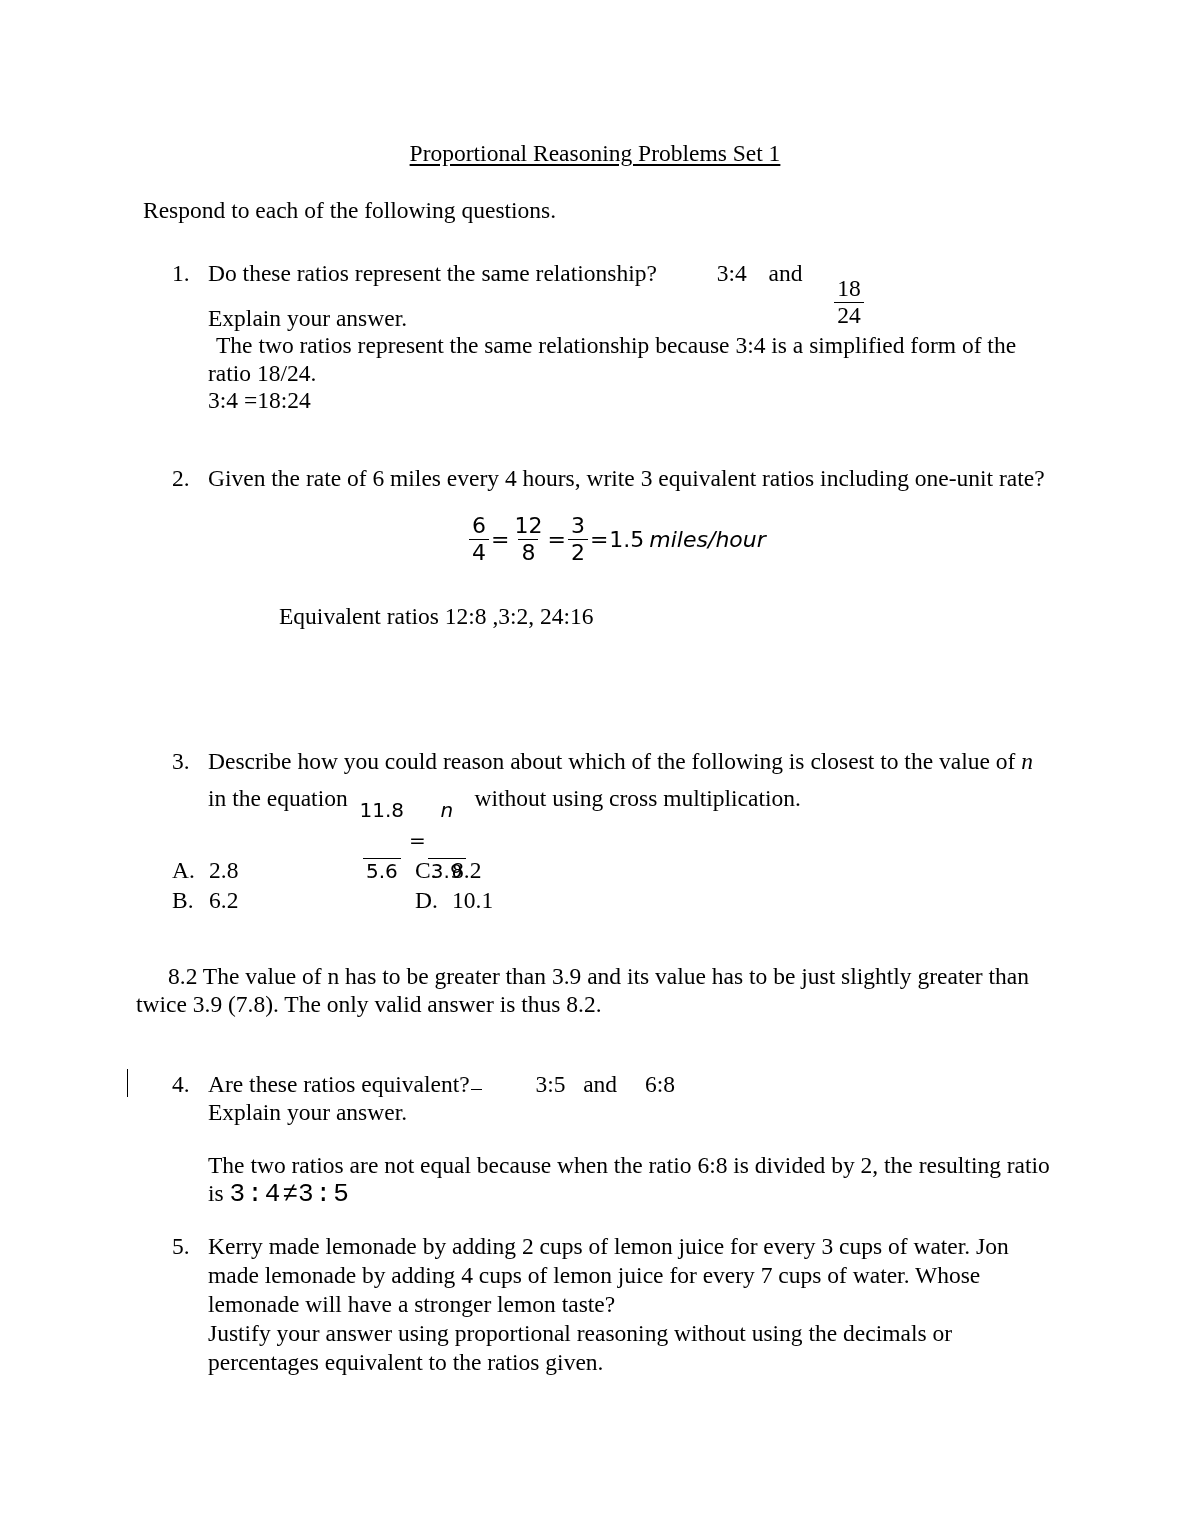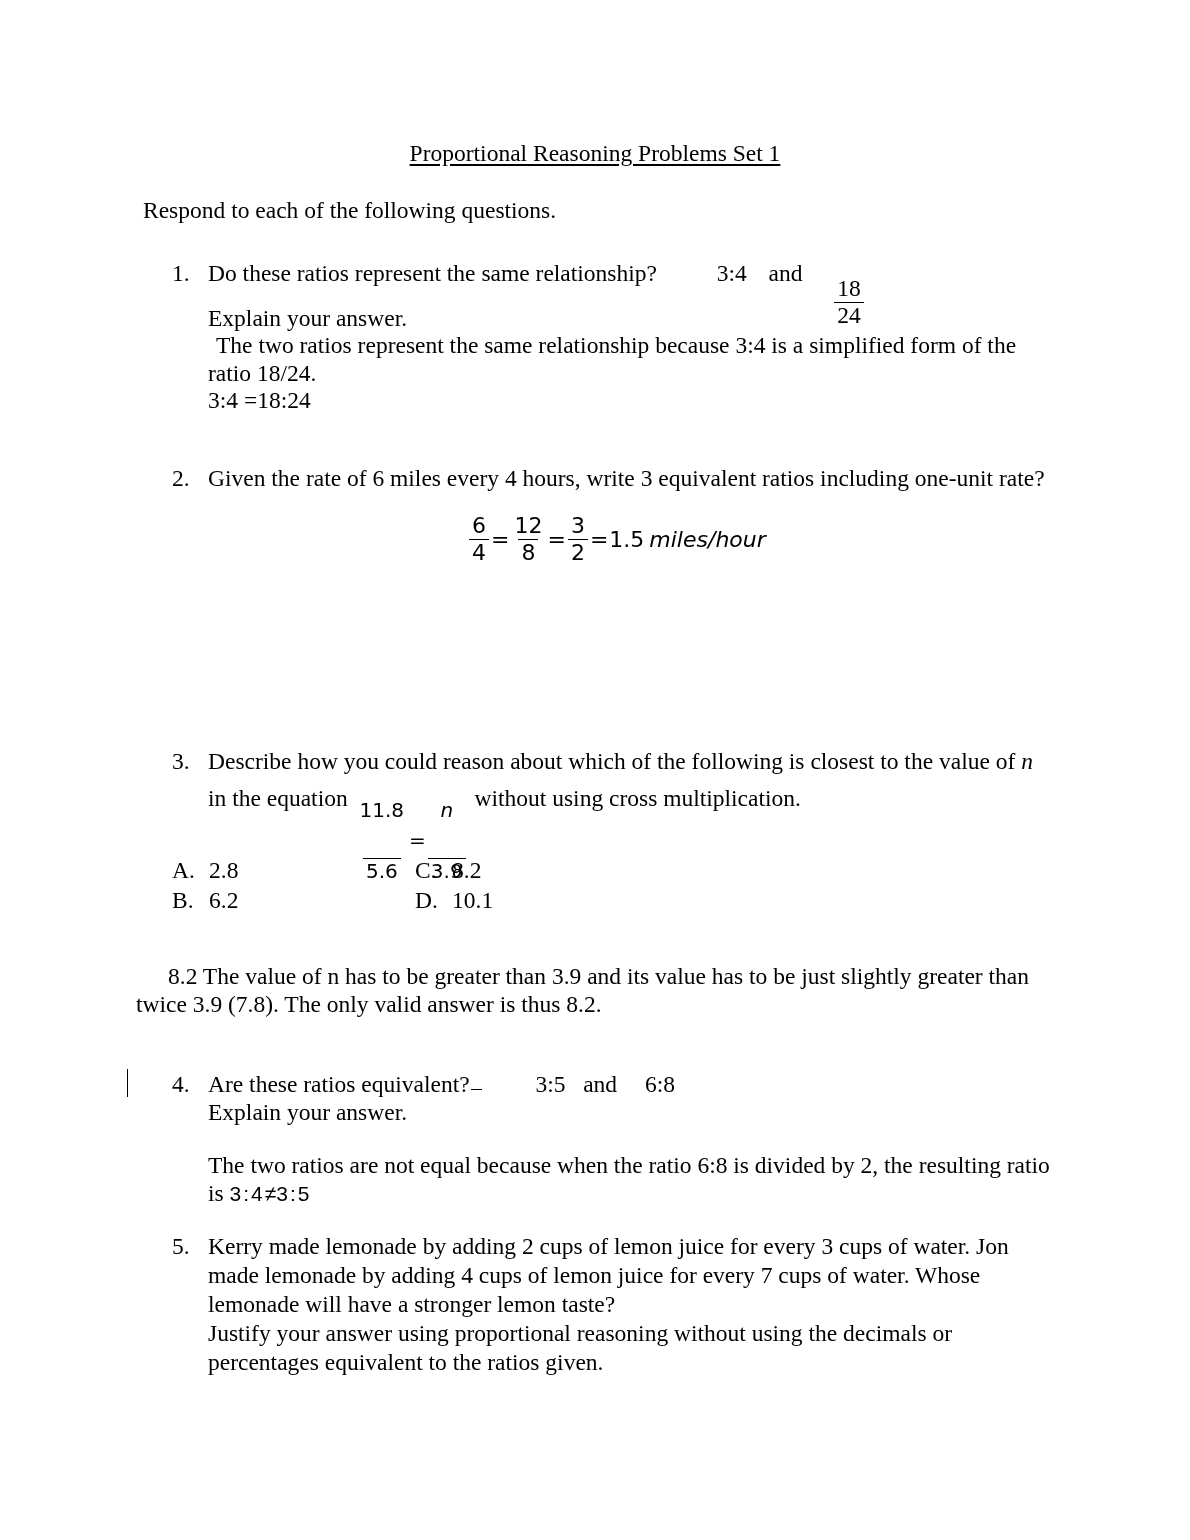--- a/index.html
+++ b/index.html
@@ -129,22 +129,22 @@
     align-items: center;
     line-height: 1.02;
   }
   .math-inline .mfrac .num { padding: 0 3px 2px 3px; }
   .math-inline .mfrac .den { padding: 2px 3px 0 3px; border-top: 1.6px solid #000; margin-top: 36px; }
   .math-inline .op { margin: 0 2px; }
   .math-inline .ital { font-style: italic; }
 
   
   .ratio-math {
-    font-family: Liberation Sans, sans-serif;
-    font-size: 21px;
+    font-family: Liberation Mono, monospace;
+    font-size: 26px;
   }
   .ratio-math .sp { letter-spacing: 2px; }
 
   
   .choices {
     position: absolute;
     left: 172px;
     top: 855px;
     font-size: 23.5px;
     line-height: 30px;
@@ -225,20 +225,21 @@
     <span class="mfrac">
       <span class="num">3</span>
       <span class="den">2</span>
     </span>
     <span class="op">=</span>
     <span>1.5</span>
     <span style="display:inline-block;width:5px"></span>
     <span class="ital">miles/hour</span>
   </div>
 
+  <div class="blk" style="left:279px; top:602px;">Equivalent ratios 12:8 ,3:2, 24:16</div>
 
   <div class="item" style="left:172px; top:747px; width:900px;">
     <div class="marker">3.</div>
     <div class="body nowrap">
       <span>Describe how you could reason about which of the following is closest to the value of</span>
       <span class="italic">n</span>
     </div>
   </div>
 
   <div class="blk nowrap" style="left:208px; top:784px;">

